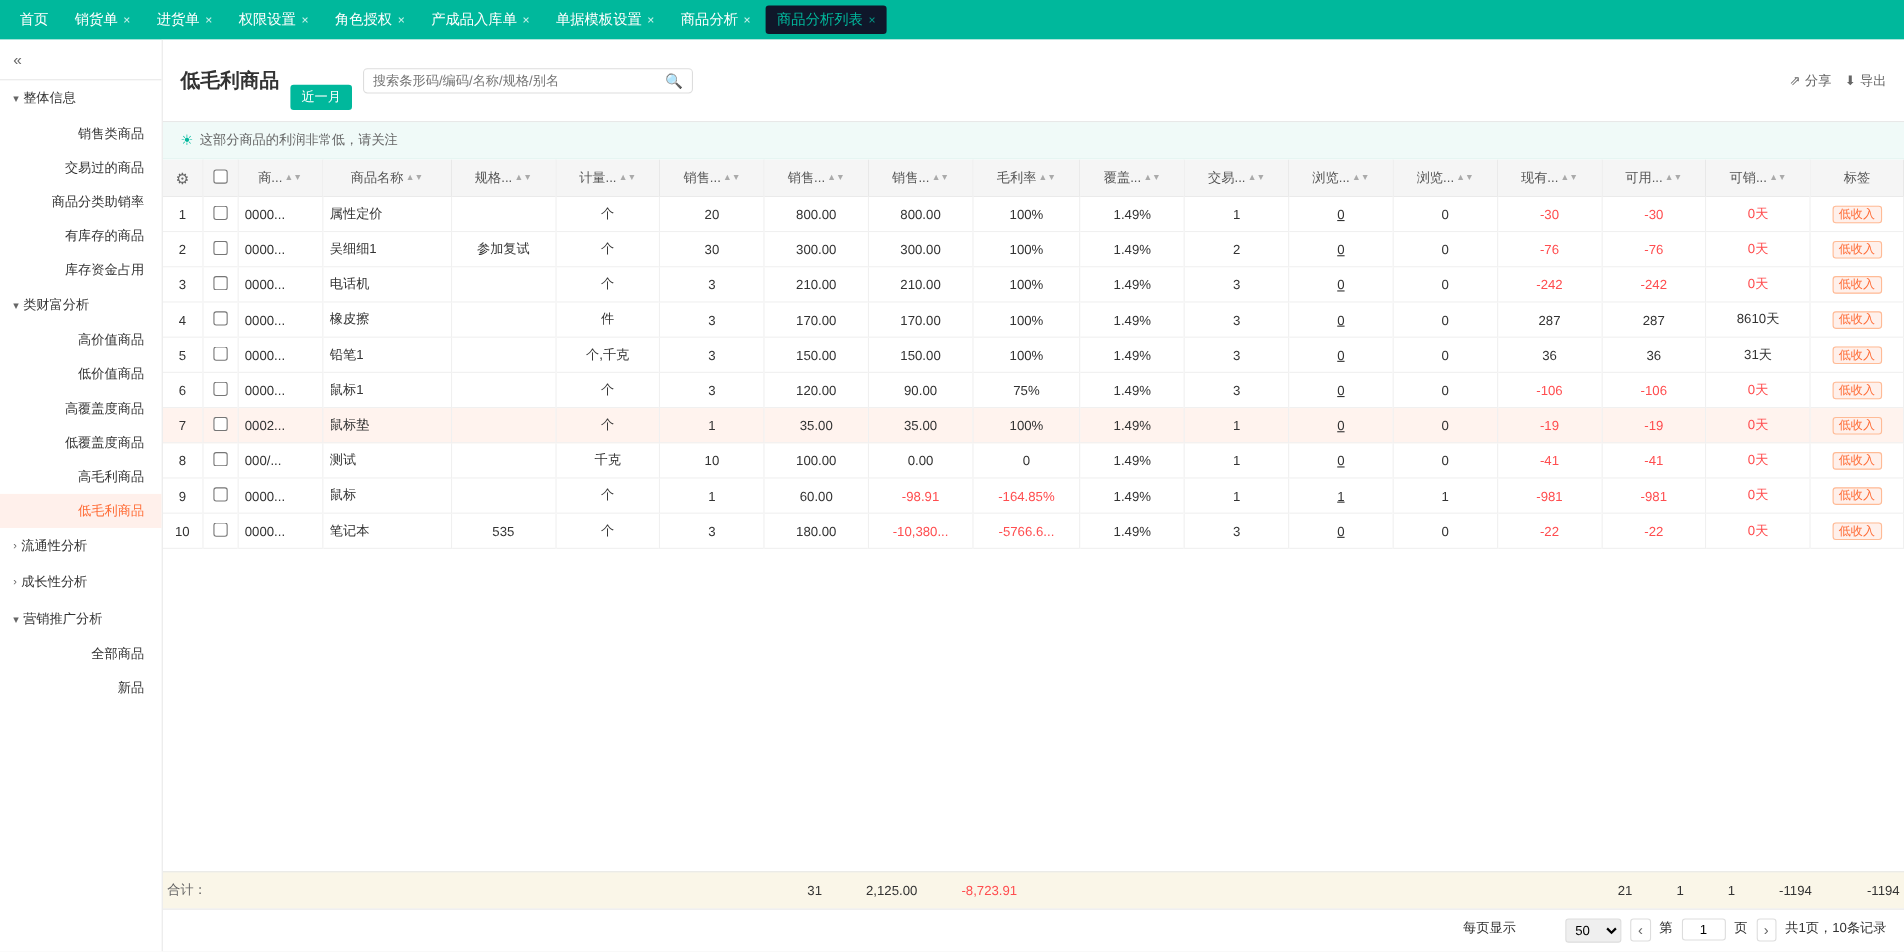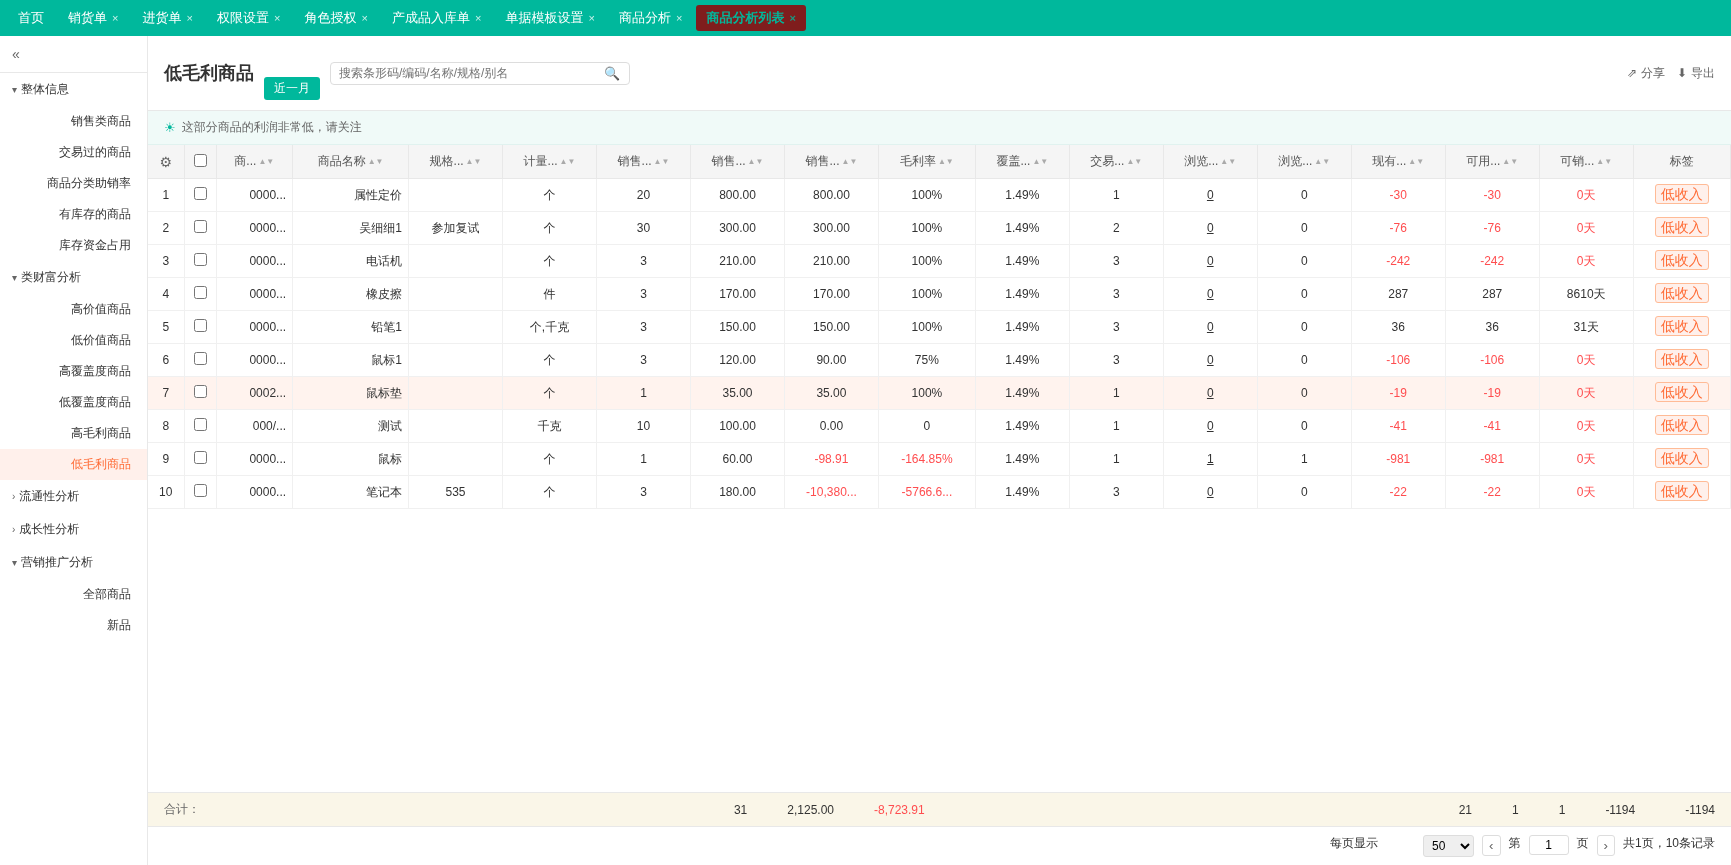--- a/index.html
+++ b/index.html
@@ -15,21 +15,21 @@
       gap: 4px;
     }
     .nav-item {
       color: #fff;
       padding: 4px 10px;
       cursor: pointer;
       border-radius: 3px;
       white-space: nowrap;
       font-size: 13px;
     }
-    .nav-item.active { background: #7f1d1d; color: #00b89c; font-weight: bold; }
+    .nav-item.active { background: #0f172a; color: #00b89c; }
     .nav-close { margin-left: 2px; font-size: 11px; opacity: 0.8; }
 
     
     .main-layout {
       display: flex;
       height: calc(865px - 36px);
     }
 
     
     .sidebar {
@@ -169,37 +169,37 @@
       border-bottom: 1px solid #f0f0f0;
     }
     tbody tr.highlighted { background: #fff3ee; }
     tbody td {
       padding: 7px 6px;
       text-align: center;
       color: #333;
       border-right: 1px solid #f0f0f0;
       white-space: nowrap;
     }
-    .td-left { text-align: right; }
+    .td-left { text-align: left; }
     .red-text { color: #ff4d4f; }
     .tag-badge {
       background: #fff0eb;
       color: #ff6b35;
       border: 1px solid #ffbb96;
       padding: 1px 5px;
       border-radius: 3px;
-      font-size: 14px;
+      font-size: 11px;
     }
     .underline-link { text-decoration: underline; color: #333; cursor: pointer; }
 
     
     .table-footer {
       background: #faf6e8;
       border-top: 1px solid #e8e8e8;
-      padding: 8px 16px;
+      padding: 8px 4px;
       display: flex;
       align-items: center;
       gap: 20px;
       font-size: 12px;
       color: #333;
     }
     .footer-label { color: #666; }
     .footer-spacer { flex: 1; }
 
     

